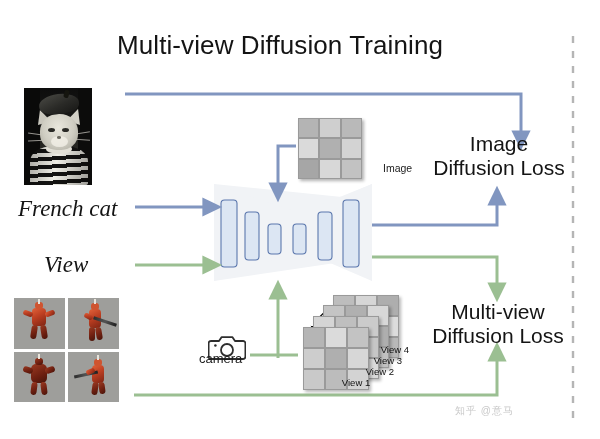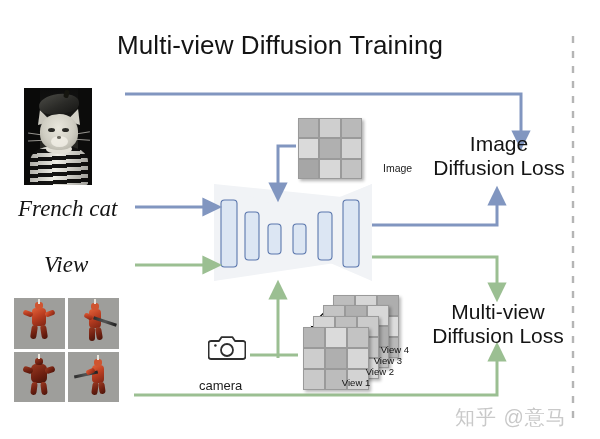--- a/index.html
+++ b/index.html
@@ -19,21 +19,21 @@
       font-style:italic;font-size:23px;color:#141414;}
   #label-french-cat{left:18px;top:196px;text-align:center;}
   #label-robot{left:44px;top:252px;}
 
   .loss-label{text-align:center;font-size:21px;line-height:1.16;
       color:#141414;white-space:normal;}
   #label-image-loss{left:432px;top:132px;width:134px;}
   #label-mv-loss{left:422px;top:300px;width:152px;}
 
   #label-image-grid{left:383px;top:162px;font-size:10.5px;color:#1b1b1b;}
-  #label-camera{left:199px;top:378px;font-size:13px;color:#1b1b1b;}
+  #label-camera{left:199px;top:351px;font-size:13px;color:#1b1b1b;}
 
   .view-label{font-size:9.5px;color:#111;text-align:right;}
   #view-4{left:349px;top:344px;width:60px;}
   #view-3{left:342px;top:355px;width:60px;}
   #view-2{left:334px;top:366px;width:60px;}
   #view-1{left:326px;top:377px;width:60px;text-align:center;}
 
   
   #cat-photo{position:absolute;left:24px;top:88px;width:68px;height:97px;
       background:#f2f2f0;overflow:hidden;}
@@ -96,21 +96,21 @@
   .mv-stack .gcell{position:absolute;border:1px solid #9a9a9a;box-sizing:border-box;}
   #mv-4{left:333px;top:295px;}
   #mv-3{left:323px;top:305px;}
   #mv-2{left:313px;top:316px;}
   #mv-1{left:303px;top:327px;}
 
   
   #camera-icon{position:absolute;left:208px;top:334px;width:38px;height:27px;}
 
   
-  #watermark{position:absolute;left:455px;top:404px;font-size:20px;
+  #watermark{position:absolute;left:455px;top:404px;font-size:10px;
       color:#c9c9c9;letter-spacing:1px;white-space:nowrap;}
 </style>
 </head>
 <body>
 
 <div id="stage">
 
   <svg id="svg-layer" viewBox="0 0 600 439">
     <defs>
       <marker id="ah-blue" markerWidth="9" markerHeight="9" refX="3.2" refY="3.6" orient="auto" markerUnits="strokeWidth">

